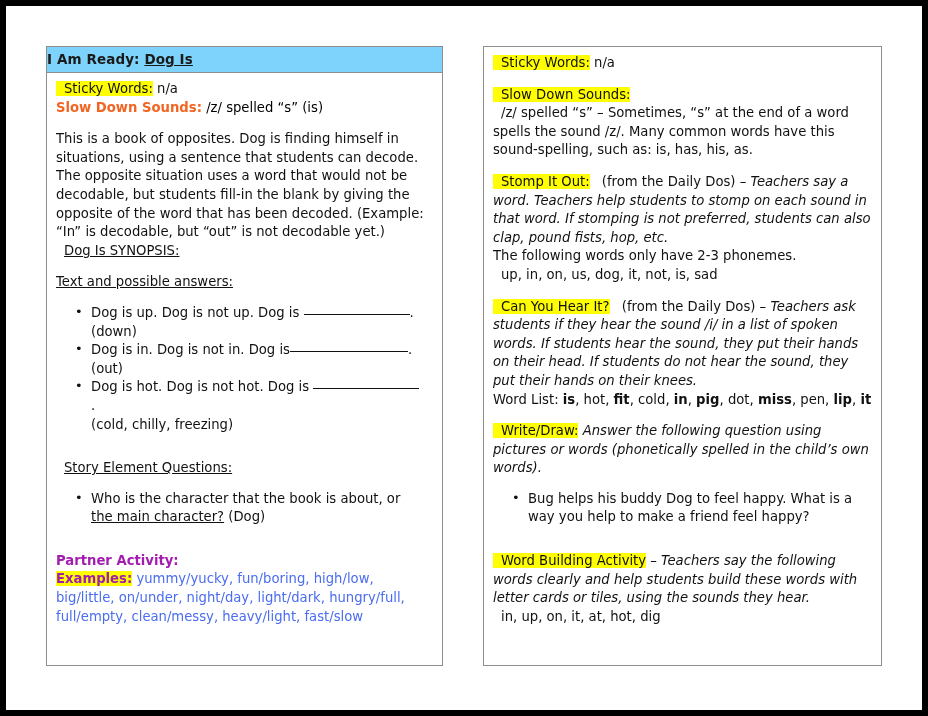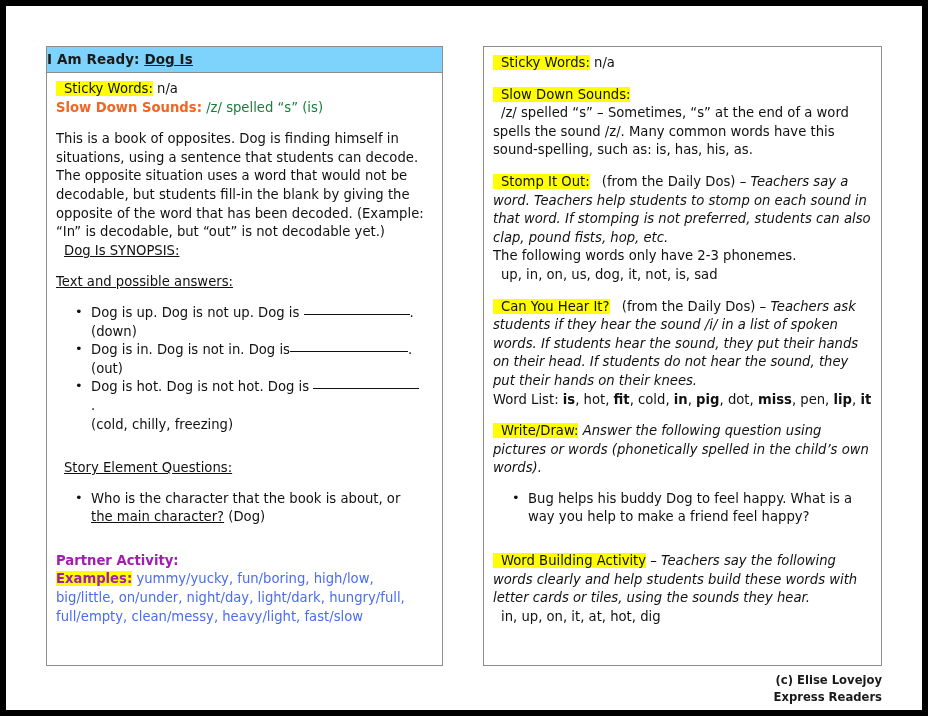--- a/index.html
+++ b/index.html
@@ -56,21 +56,21 @@
 
   .hl { background: #ffff00; }
   .b  { font-weight: normal; padding-left: 8px; }
   .i  { font-style: italic; }
   .u  { text-decoration: underline; }
 
   .row { margin: 0; }
   .gap { height: 13px; }
 
   .orange-head { color: #f26522; font-weight: bold; }
-  .orange-body { color: #15803d; }
+  .orange-body { color: #000000; }
 
   .blue { color: #4a6cf0; }
   .blue-b { color: #a21caf; font-weight: bold; }
 
   ul.bullets {
     margin: 12px;
     padding: 0 0 0 21px;
     list-style: none;
   }
   ul.bullets li {
@@ -207,19 +207,15 @@
         <div class="gap"></div>
 
         <div class="row">
           <span class="b hl">Word Building Activity</span><span class="i"> – Teachers say the following words clearly and help students build these words with letter cards or tiles, using the sounds they hear.</span>
         </div>
         <div class="row b">in, up, on, it, at, hot, dig</div>
 
       </div>
     </div>
 
-    <div class="footer">
-      <div>(c) Elise Lovejoy</div>
-      <div>Express Readers</div>
-    </div>
 
   </div>
 </div>
 
 </body></html>

